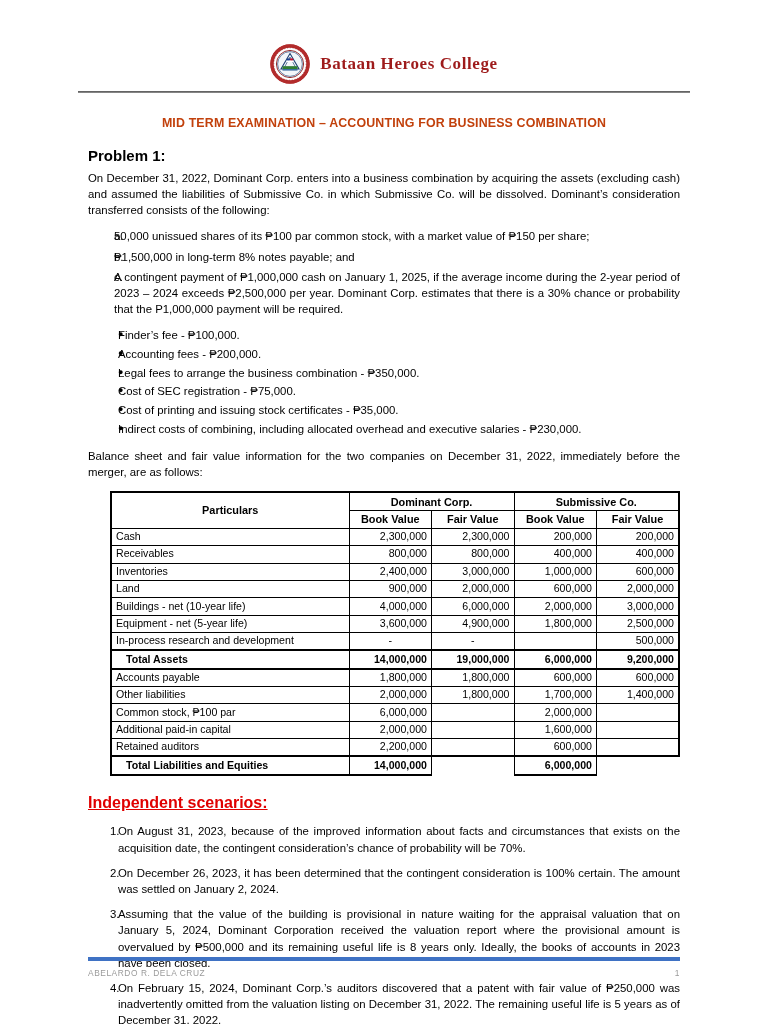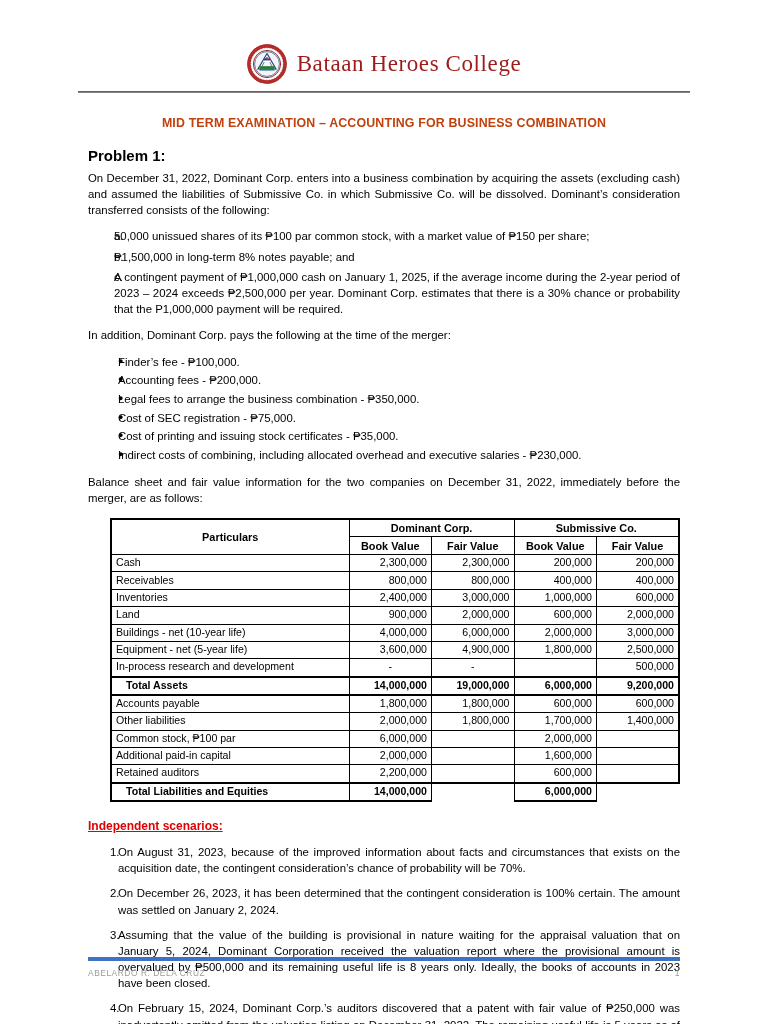--- a/index.html
+++ b/index.html
@@ -36,22 +36,22 @@
   .seal {
     width: 40px;
     height: 40px;
     position: relative;
     flex: 0 0 auto;
   }
   .seal svg { display: block; }
 
   .college-name {
     font-family: "Liberation Serif", serif;
-    font-weight: normal;
-    font-size: 23px;
+    font-weight: bold;
+    font-size: 17px;
     color: #9e1b1b;
     letter-spacing: 0.6px;
     white-space: nowrap;
   }
 
   .header-rule {
     margin: 7px 78px 0 78px;
     height: 2px;
     background: linear-gradient(to bottom, #808080 0%, #4d4d4d 45%, #b3b3b3 100%);
   }
@@ -178,21 +178,21 @@
   table.fin td.outer-l { border-left: 2px solid #000; margin-top: 40px; }
   table.fin th.outer-r { border-right: 2px solid #000; }
   table.fin td.outer-r { border-right: 2px solid #000; }
 
   
   .scenarios-head {
     margin: 16px 0 9px 0;
     font-weight: bold;
     color: #e00000;
     text-decoration: underline;
-    font-size: 12px;
+    font-size: 16px;
   }
   .num-list {
     margin: 0;
     padding: 0;
     list-style: none;
   }
   .num-list > li {
     display: flex;
     margin-bottom: 9px;
   }
@@ -274,21 +274,20 @@
       <li>
         <span class="marker">b.</span>
         <span class="itemtext">₱1,500,000 in long-term 8% notes payable; and</span>
       </li>
       <li>
         <span class="marker">c.</span>
         <span class="itemtext">A contingent payment of ₱1,000,000 cash on January 1, 2025, if the average income during the 2-year period of 2023 – 2024 exceeds ₱2,500,000 per year. Dominant Corp. estimates that there is a 30% chance or probability that the P1,000,000 payment will be required.</span>
       </li>
     </ul>
 
-    <p class="para">In addition, Dominant Corp. pays the following at the time of the merger:</p>
 
     <ul class="bullet-list">
       <li>
         <span class="bullet">●</span>
         <span class="itemtext">Finder’s fee - ₱100,000.</span>
       </li>
       <li>
         <span class="bullet">●</span>
         <span class="itemtext">Accounting fees - ₱200,000.</span>
       </li>

